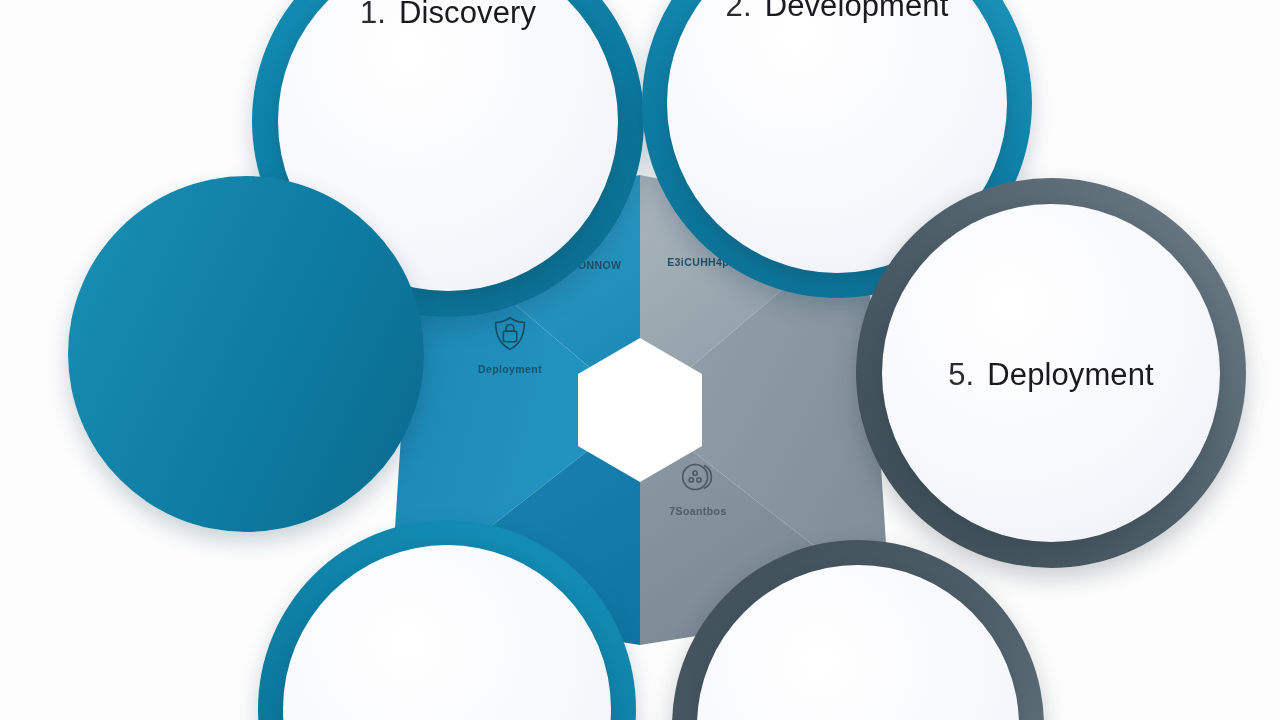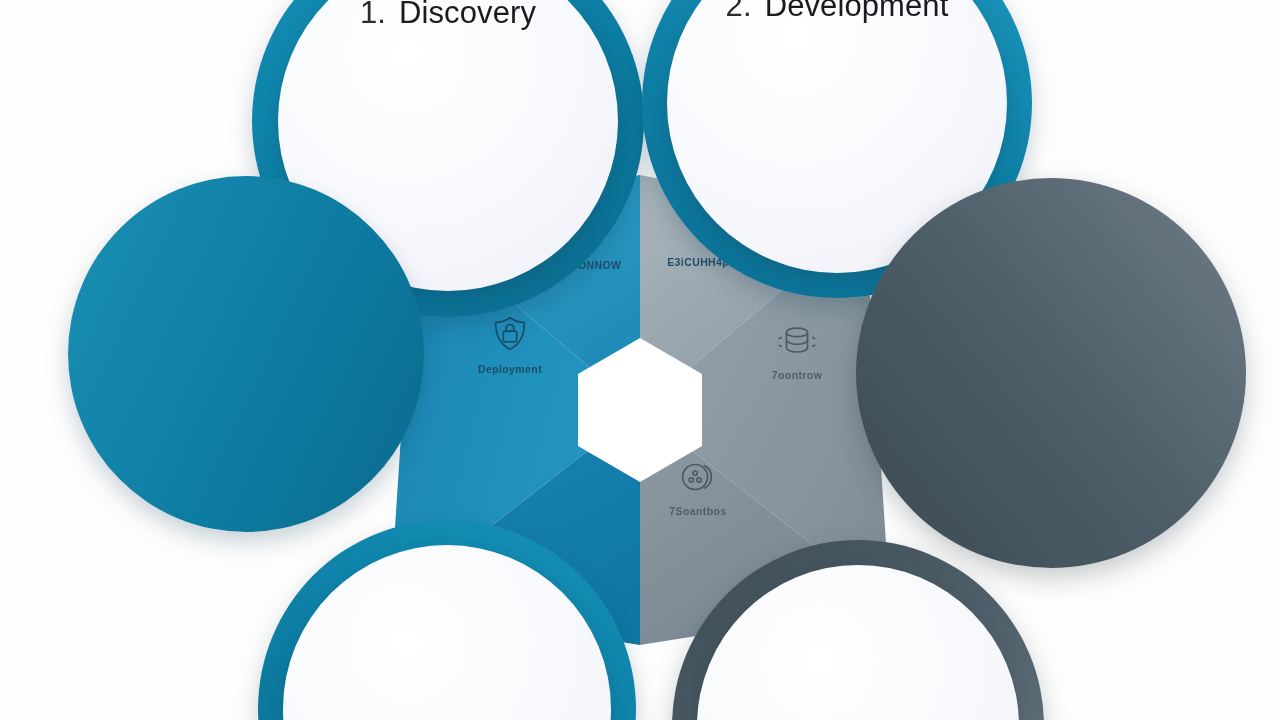--- a/index.html
+++ b/index.html
@@ -184,31 +184,20 @@
     <span class="seg-ico on-blue">
       <svg viewBox="0 0 48 48" fill="none" stroke="currentColor" stroke-width="1.7">
         <path d="M24 6c6 4 11 5 15 5 0 12-3 22-15 28C12 33 9 23 9 11c4 0 9-1 15-5z"></path>
         <rect x="17" y="20" width="14" height="11" rx="2"></rect>
         <path d="M20 20v-3a4 4 0 018 0v3"></path>
       </svg>
     </span>
     <span class="seg-cap on-blue">Deployment</span>
   </div>
 
-  <div class="seg-item" id="seg-4">
-    <span class="seg-ico on-gray">
-      <svg viewBox="0 0 48 48" fill="none" stroke="currentColor" stroke-width="1.7">
-        <ellipse cx="24" cy="15" rx="11" ry="4.5"></ellipse>
-        <path d="M13 15v16c0 2.5 5 4.5 11 4.5s11-2 11-4.5V15"></path>
-        <path d="M13 23c0 2.5 5 4.5 11 4.5s11-2 11-4.5"></path>
-        <path d="M8 20l-3 2M40 20l3 2M8 30l-3-2M40 30l3-2"></path>
-      </svg>
-    </span>
-    <span class="seg-cap on-gray">7oontrow</span>
-  </div>
 
 
   <div class="seg-item" id="seg-6">
     <span class="seg-ico on-gray">
       <svg viewBox="0 0 48 48" fill="none" stroke="currentColor" stroke-width="1.7">
         <circle cx="21" cy="24" r="13"></circle>
         <path d="M30 12a13 13 0 010 24"></path>
         <circle cx="21" cy="20" r="2.2"></circle>
         <circle cx="17" cy="27" r="2.2"></circle>
         <circle cx="25" cy="27" r="2.2"></circle>
@@ -238,20 +227,25 @@
   </div>
 
   <div class="node" id="node-design">
     <div class="ring" style="background:linear-gradient(115deg,#1a8fb4 0%,#0e7ca2 55%,#0a6a8d 100%);
                 box-shadow:0 10px 22px rgba(20,60,80,.22);"></div>
   </div>
 
   <div class="node" id="node-deployment">
     <div class="ring" style="background:linear-gradient(230deg,#6e7d88 0%,#4d5d67 52%,#3a4951 100%);
                 box-shadow:0 10px 24px rgba(30,45,55,.24);"></div>
+    <div class="disc">
+      <div class="node-label">
+        <span class="num">5.</span><span>Deployment</span>
+      </div>
+    </div>
   </div>
 
   <div class="node" id="node-testing">
     <div class="ring" style="background:linear-gradient(25deg,#0a6b8d 0%,#0d7ea4 50%,#1590b8 100%);
                 box-shadow:0 10px 22px rgba(20,60,80,.22);"></div>
     <div class="disc">
       
     </div>
   </div>
 

